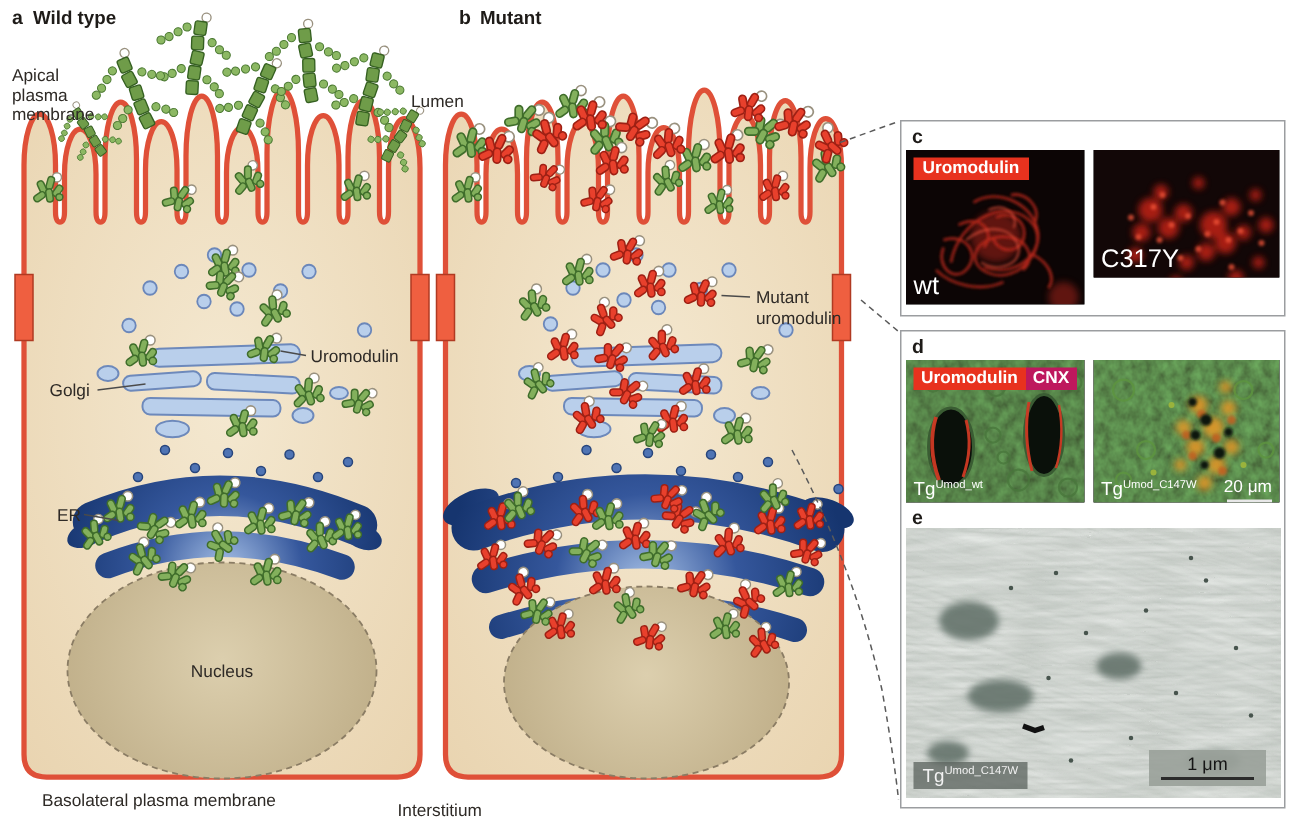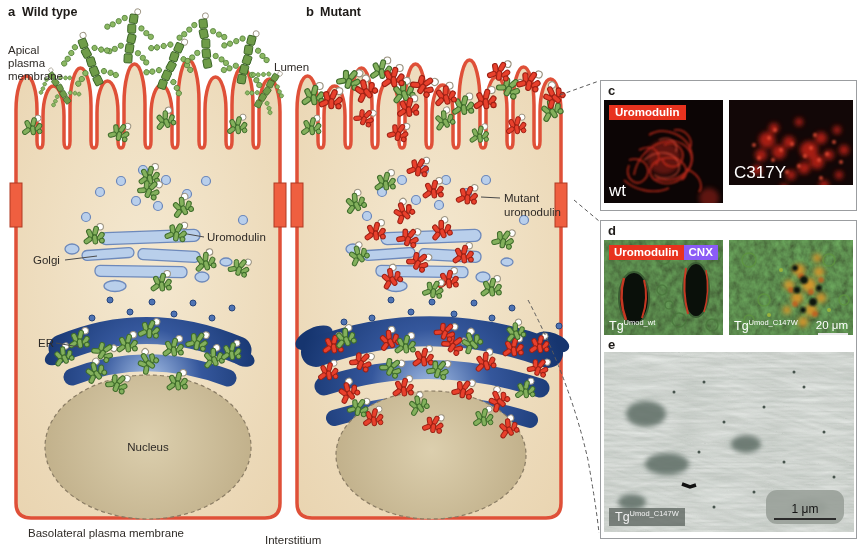--- a/index.html
+++ b/index.html
@@ -25,33 +25,33 @@
   .imgrow{position:absolute;left:3px;top:19px;display:flex;gap:6px;}
   .micro{position:relative;background:#000;overflow:hidden;}
   .micro svg{display:block;}
   .c-l{width:119px;height:103px;} .c-r{width:124px;height:85px;}
   .d-l{width:119px;height:95px;}  .d-r{width:124px;height:95px;}
   .e-img{position:absolute;left:3px;top:131px;width:250px;height:180px;background:#c4c9c4;overflow:hidden;}
   #tag-e{top:116px;left:7px;position:absolute;font-weight:700;font-size:13px;color:#1e1b18;}
   .badge{position:absolute;top:5px;left:5px;color:#fff;font-weight:700;font-size:11.5px;
          padding:1px 5px 2px;display:flex;}
   .badge .b-red{background:#e8321e;padding:1px 5px 2px;}
-  .badge .b-green{background:#8b5cf6;padding:1px 5px 2px;}
+  .badge .b-green{background:#be185d;padding:1px 5px 2px;}
   .badge.single{background:#e8321e;}
   .badge{padding:0;}
   .badge.single{padding:1px 6px 2px;}
   .imglabel{position:absolute;left:5px;bottom:2px;color:#fff;font-size:17px;}
   .tg{font-size:12.5px;text-align:center;}
   .tg sup{font-size:7.5px;}
   .scale20{position:absolute;right:5px;bottom:0;color:#fff;font-size:11.5px;text-align:center;}
   .scale20 .bar{display:block;height:2px;width:30px;background:#e8e8e8;margin:2px 0 0 auto;}
   .tgbadge{position:absolute;left:5px;bottom:6px;background:rgba(90,98,92,.75);color:#f2f2f2;
            padding:1px 6px 2px;}
   .scale1{position:absolute;right:10px;bottom:8px;background:rgba(150,158,151,.85);color:#151515;
-          font-size:12px;padding:12px 8px 4px;text-align:center;border-radius:11px;}
+          font-size:12px;padding:2px 8px 4px;text-align:center;}
   .scale1 .bar{display:block;height:2.5px;width:62px;background:#2b2b2b;margin:2px auto 0;}
 </style>
 </head>
 <body>
 
 <div class="stage">
 
 <svg class="diagram" width="861" height="549" viewBox="0 0 861 549">
   <defs>
     <radialGradient id="cellFill" cx="0.5" cy="0.45" r="0.75">

